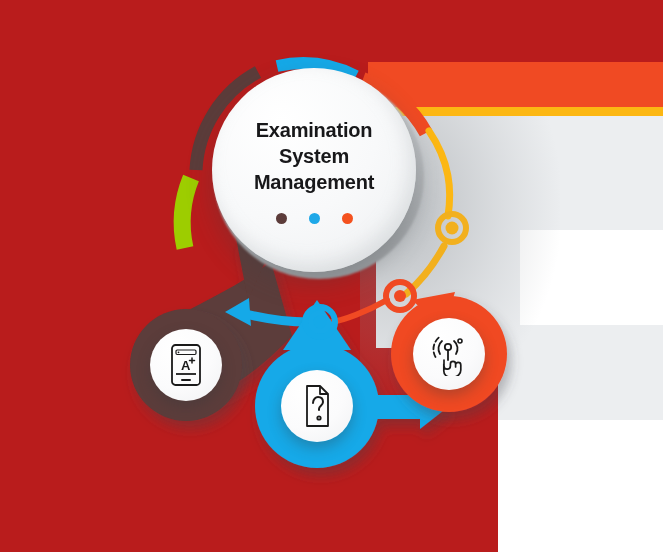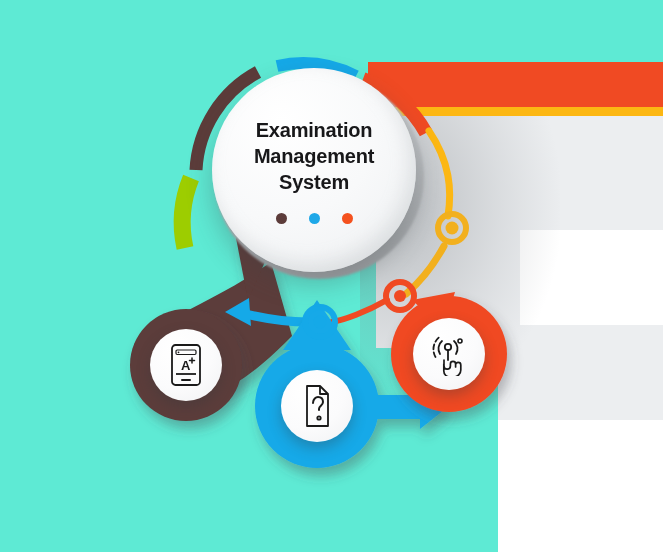--- a/index.html
+++ b/index.html
@@ -1,19 +1,19 @@
 <!DOCTYPE html>
 <html><head>
 <meta charset="utf-8">
 <style>
   html,body{margin:0;padding:0;background:#ffffff;}
   body{width:663px;height:552px;overflow:hidden;
        font-family:"Liberation Sans","DejaVu Sans",sans-serif;}
 
-  #stage{position:relative;width:663px;height:552px;background:#5eead4;overflow:hidden;}
+  #stage{position:relative;width:663px;height:552px;background:#b91c1c;overflow:hidden;}
 
   
   .band-red{position:absolute;left:368px;top:62px;width:340px;height:45px;
             background:#f04a23;}
   .band-yellow{position:absolute;left:372px;top:107px;width:336px;height:9px;
                background:#fcb713;}
   .panel-gray{position:absolute;left:376px;top:116px;width:332px;height:232px;
               background:#eceef0;}
   .panel-gray2{position:absolute;left:498px;top:330px;width:210px;height:90px;
                background:#eceef0;}
@@ -130,22 +130,22 @@
     <g>
       <circle cx="452" cy="228" r="14" fill="none" stroke="#f2b01e" stroke-width="6"></circle>
       <circle cx="452" cy="228" r="6.5" fill="#f2b01e"></circle>
     </g>
   </svg>
 
   <div class="hub-shadow"></div>
   <div class="hub">
     <div class="hub-title">
         <div>Examination</div>
+        <div>System</div>
         <div>Management</div>
-        <div>System</div>
       </div>
     <div class="hub-dots">
       <span style="background:#5c3c3a"></span>
       <span style="background:#1fa8e8"></span>
       <span style="background:#f4511e"></span>
     </div>
   </div>
 
   <div class="node" id="node-a">
     <div class="disc">

